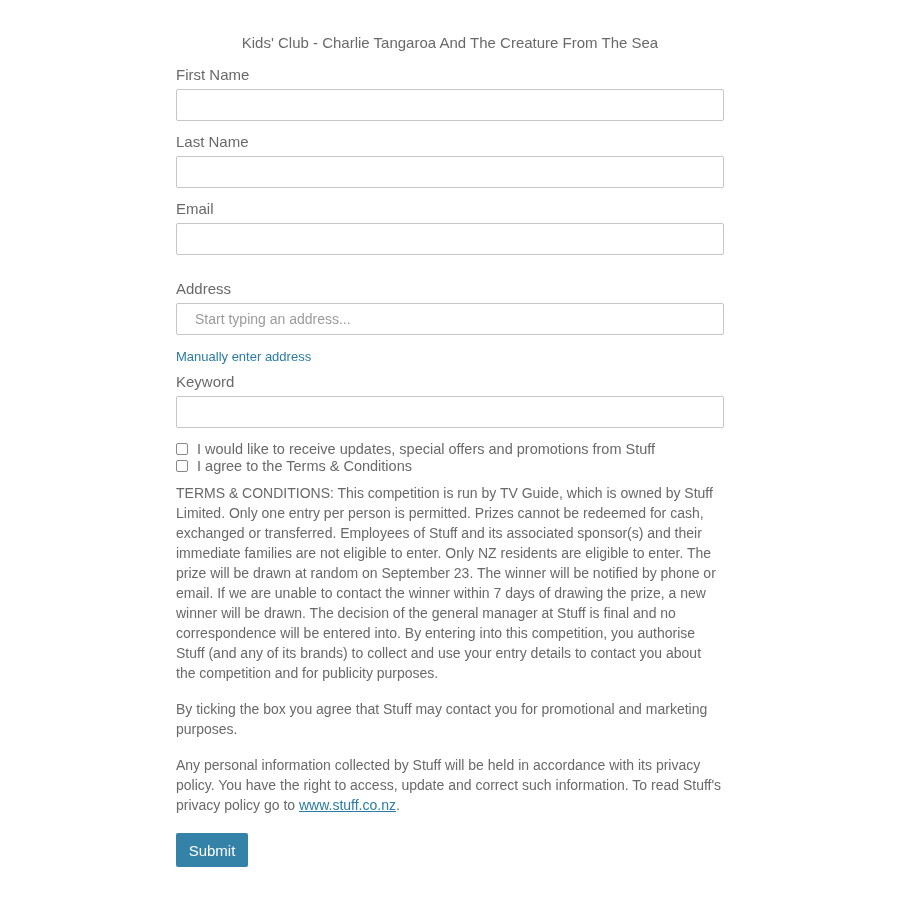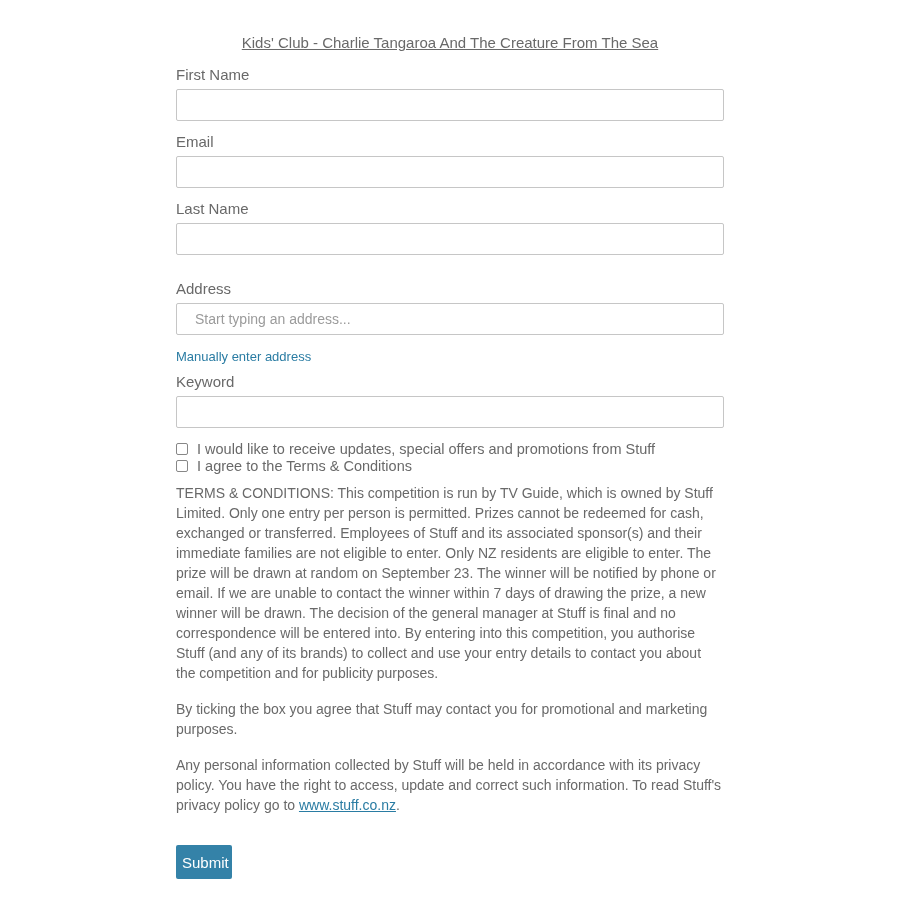--- a/index.html
+++ b/index.html
@@ -19,21 +19,20 @@
     color: var(--text);
   }
   body { width: 900px; min-height: 900px; margin: 0 auto; }
   .page { width: 548px; margin: 0 auto; padding-top: 34px; }
   .title {
     font-size: 15px;
     font-weight: normal;
     text-align: center;
     color: var(--text);
     margin: 0 0 15px 0;
-    text-decoration: underline;
   }
   .field-group { margin-bottom: 12px; }
   .field-label {
     display: block;
     font-size: 15px;
     color: var(--text);
     margin: 0 0 6px 0;
   }
   input[type="text"] {
     width: 100%;
@@ -82,22 +81,22 @@
     color: var(--text);
     margin: 0 0 16px 0;
   }
   .legal .inline-link {
     color: var(--link);
     text-decoration: underline;
     cursor: pointer;
   }
   .submit-btn {
     display: inline-block;
-    margin-top: 14px;
-    width: 56px;
+    margin-top: 2px;
+    width: 72px;
     height: 34px;
     background: var(--button-bg);
     color: var(--button-text);
     border: none;
     border-radius: 2px;
     font-family: inherit;
     font-size: 15px;
     cursor: pointer;
     text-align: center;
   }
@@ -109,26 +108,26 @@
   <h1 class="title">Kids' Club - Charlie Tangaroa And The Creature From The Sea</h1>
 
   <form>
 
     <div class="field-group">
       <label class="field-label">First Name</label>
       <input type="text" placeholder="" style="">
     </div>
 
     <div class="field-group">
-      <label class="field-label">Email</label>
+      <label class="field-label">Last Name</label>
       <input type="text" placeholder="" style="">
     </div>
 
     <div class="field-group">
-      <label class="field-label">Last Name</label>
+      <label class="field-label">Email</label>
       <input type="text" placeholder="" style="">
     </div>
 
 
     <div class="field-group" style="margin-bottom:0;margin-top:25px;">
       <label class="field-label">Address</label>
       <input type="text" placeholder="Start typing an address..." style="">
     </div>
 
     <div class="address-link-row">

